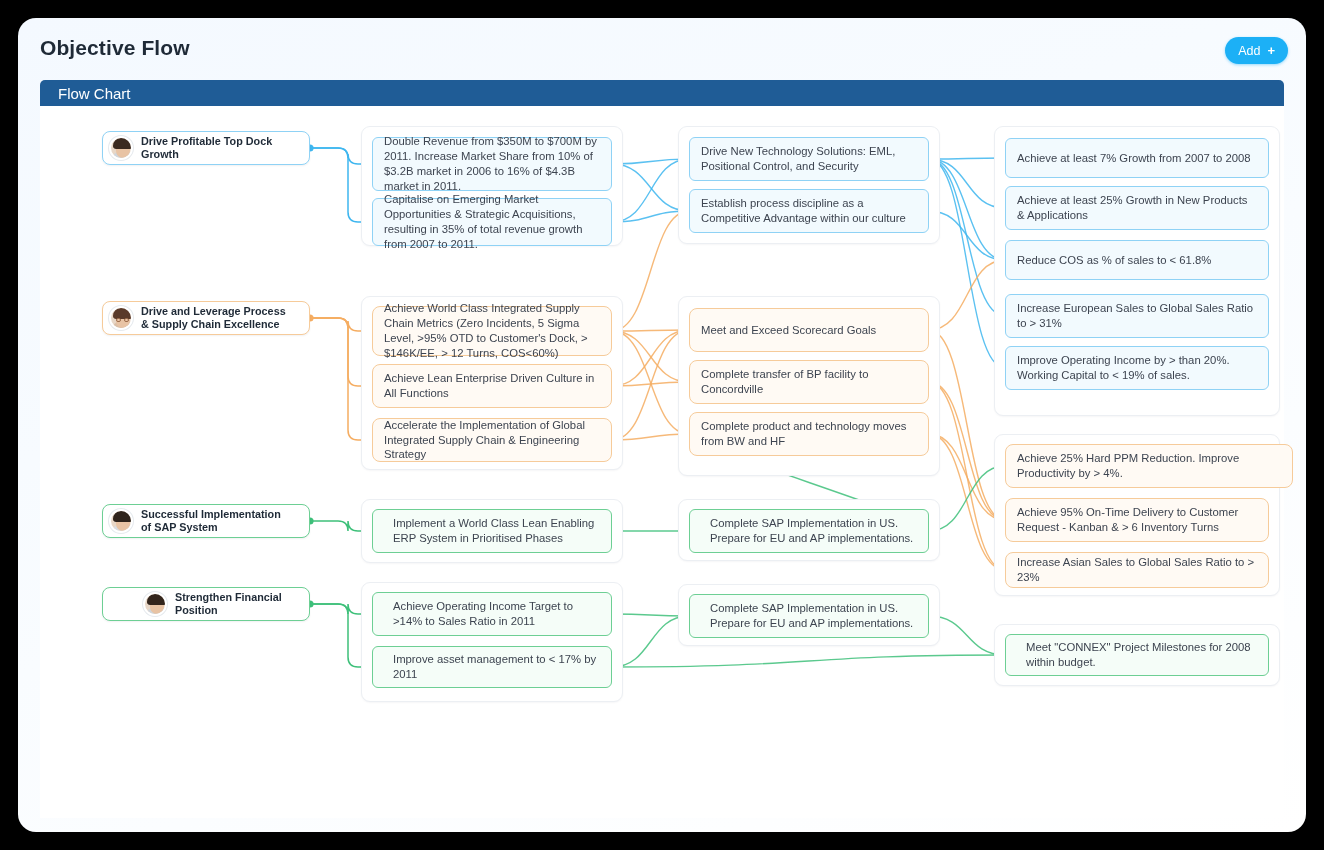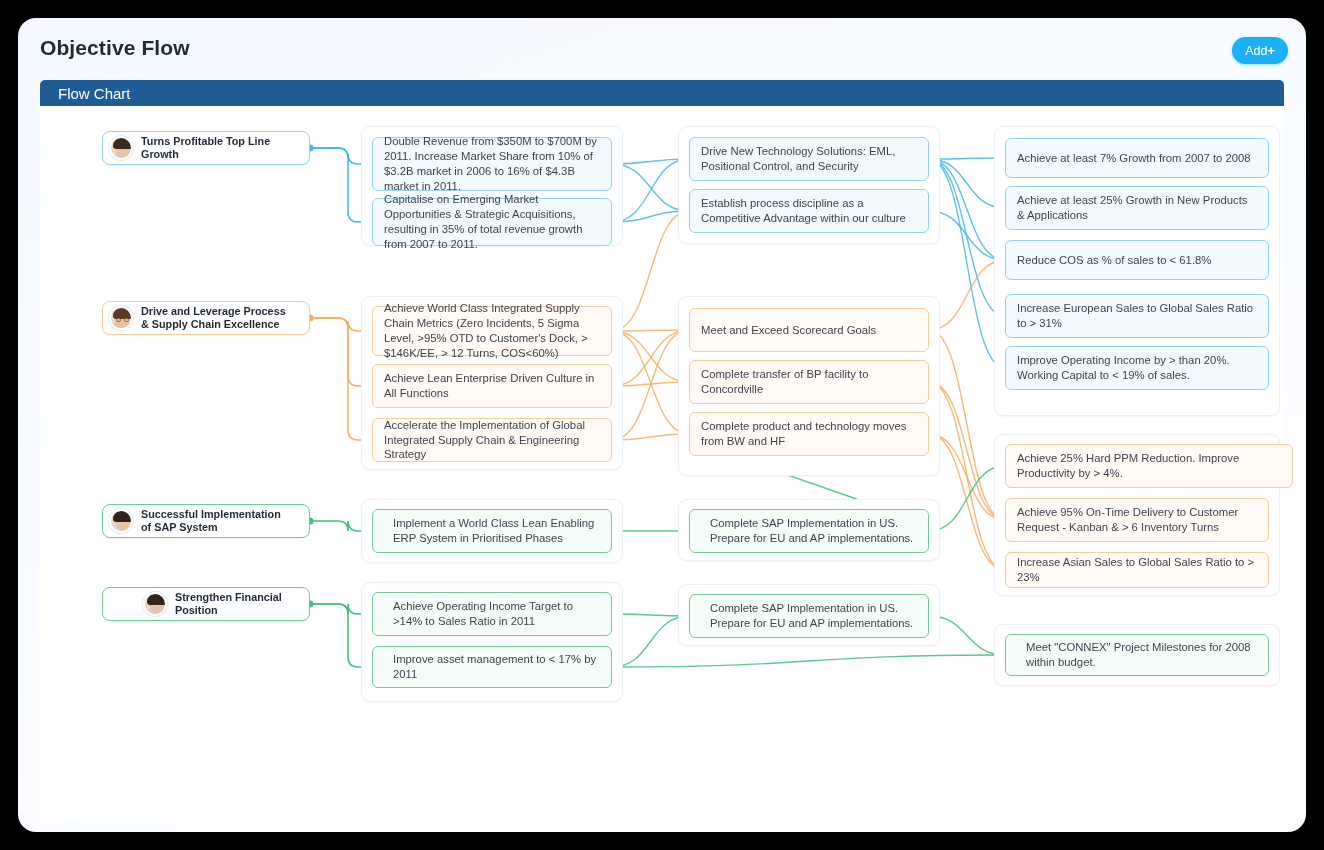--- a/index.html
+++ b/index.html
@@ -15,21 +15,21 @@
     overflow:hidden;
   }
   #title{
     position:absolute; left:22px; top:18px;
     font-size:21px; font-weight:bold; color:#1f2a37; letter-spacing:.1px;
   }
   #add-btn{
     position:absolute; right:18px; top:19px; height:27px; padding:0 13px;
     background:#1cb0f6; color:#fff; border:none; border-radius:14px;
     font-size:12.5px; font-family:"Liberation Sans",sans-serif;
-    display:flex; align-items:center; cursor:pointer;
+    display:flex; align-items:center; gap:7px; cursor:pointer;
     box-shadow:0 1px 3px rgba(28,176,246,.45);
   }
   #add-btn .plus{ font-size:13px; font-weight:bold; }
 
   #flowbar{
     position:absolute; left:22px; top:62px; width:1244px; height:26px;
     background:#1f5c96; border-radius:5px 5px 0 0;
     color:#fff; font-size:15px; display:flex; align-items:center;
     padding-left:18px;
   }
@@ -42,21 +42,21 @@
   .group{
     position:absolute; background:#fff; border:1px solid #eceff3;
     border-radius:9px; box-shadow:0 1px 2px rgba(16,24,40,.04);
   }
   .node{
     position:absolute; border-radius:6px; border:1px solid #cfcfcf;
     padding:8px 11px; display:flex; align-items:center;
     font-size:11.3px; line-height:1.32; color:#3d4450;
   }
   .node.blue  { border-color:#8fd2f5; background:#f2fafe; }
-  .node.orange{ border-color:#f6cb9a; background:#fffaf4; }
+  .node.orange{ border-color:#f6cb9a; background:#fffaf4;border-radius:8px; }
   .node.green { border-color:#6dcf94; background:#f5fdf8;padding-left:20px; }
 
   .owner{
     position:absolute; height:34px; border-radius:8px; background:#fff;
     border:1px solid #cfcfcf; display:flex; align-items:center;
     padding-left:6px; box-shadow:0 1px 2px rgba(16,24,40,.06);
   }
   .owner.blue  { border-color:#8fd2f5; }
   .owner.orange{ border-color:#f6cb9a; }
   .owner.green { border-color:#6dcf94; }
@@ -190,21 +190,21 @@
       <div class="group" style="left: 638px; top: 478px; width: 262px; height: 62px;"></div>
       <div class="group" style="left: 954px; top: 20px; width: 286px; height: 290px;"></div>
       <div class="group" style="left: 954px; top: 328px; width: 286px; height: 162px;"></div>
       <div class="group" style="left: 954px; top: 518px; width: 286px; height: 62px;"></div>
       <div class="owner blue" style="left: 62px; top: 25px; width: 208px;">
         <span class="avatar">
           <span class="body" style="background:#cfd6dd"></span>
           <span class="face"></span>
           <span class="hair" style="background:#3b2a20"></span>
         </span>
-        <span class="label">Turns Profitable Top Line Growth</span>
+        <span class="label">Drive Profitable Top Dock Growth</span>
       </div>
       <div class="owner orange" style="left: 62px; top: 195px; width: 208px;">
         <span class="avatar">
           <span class="body" style="background:#d9bfa8"></span>
           <span class="face"></span>
           <span class="hair" style="background:#5a3a2a"></span>
           <span class="g1"></span>
           <span class="g2"></span>
         </span>
         <span class="label">Drive and Leverage Process

